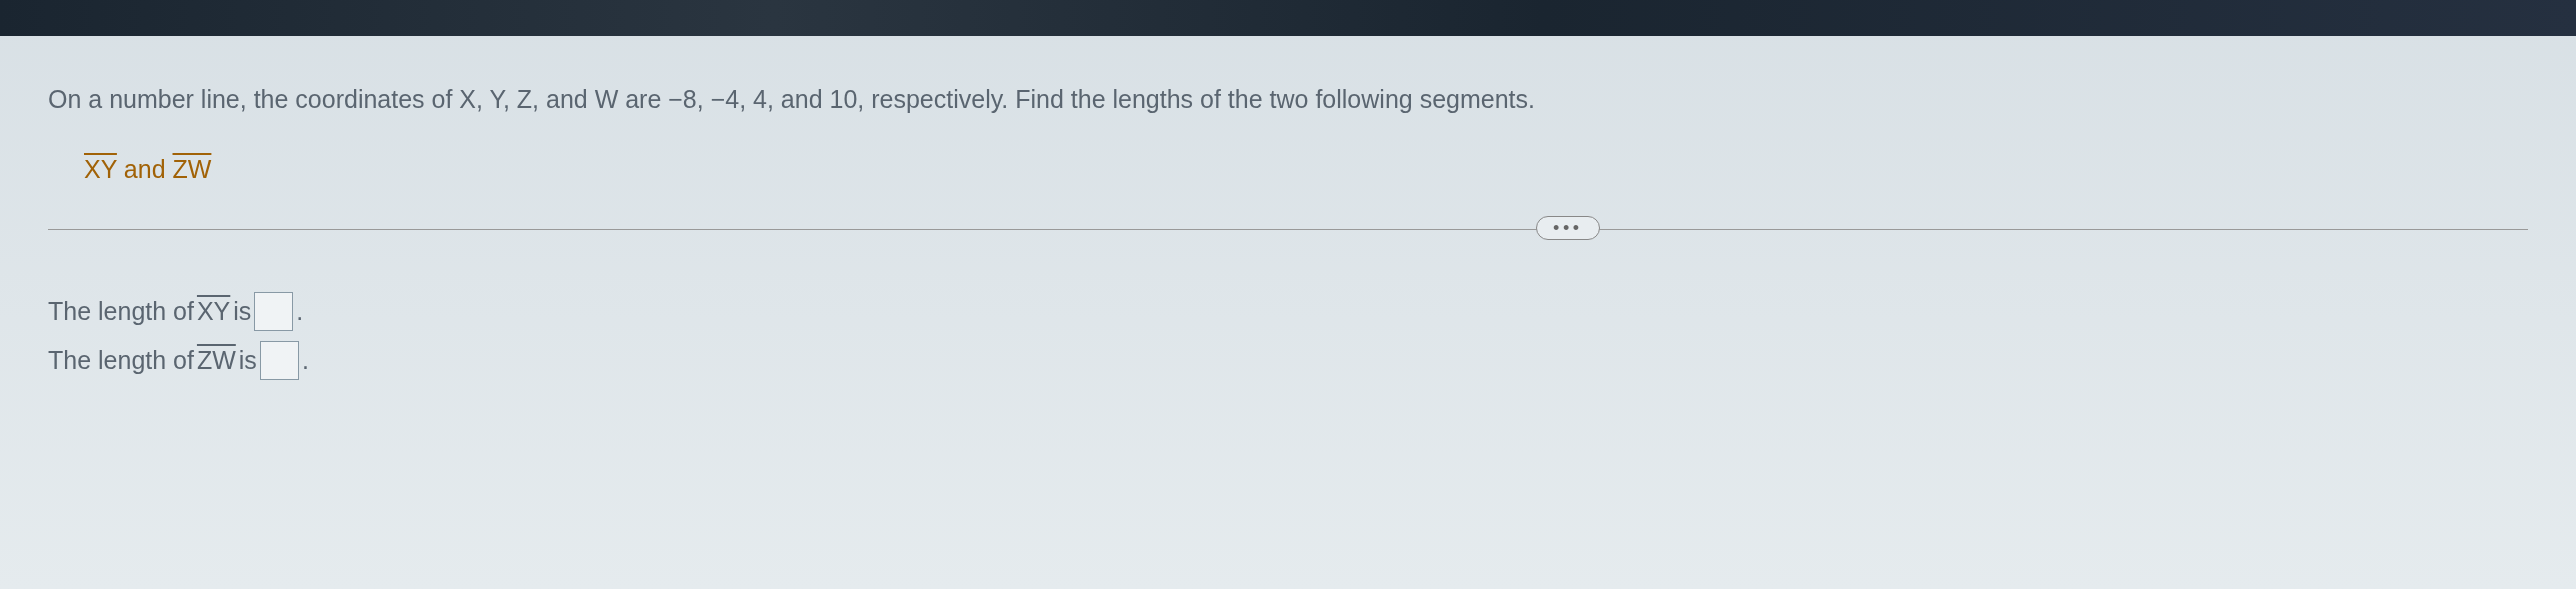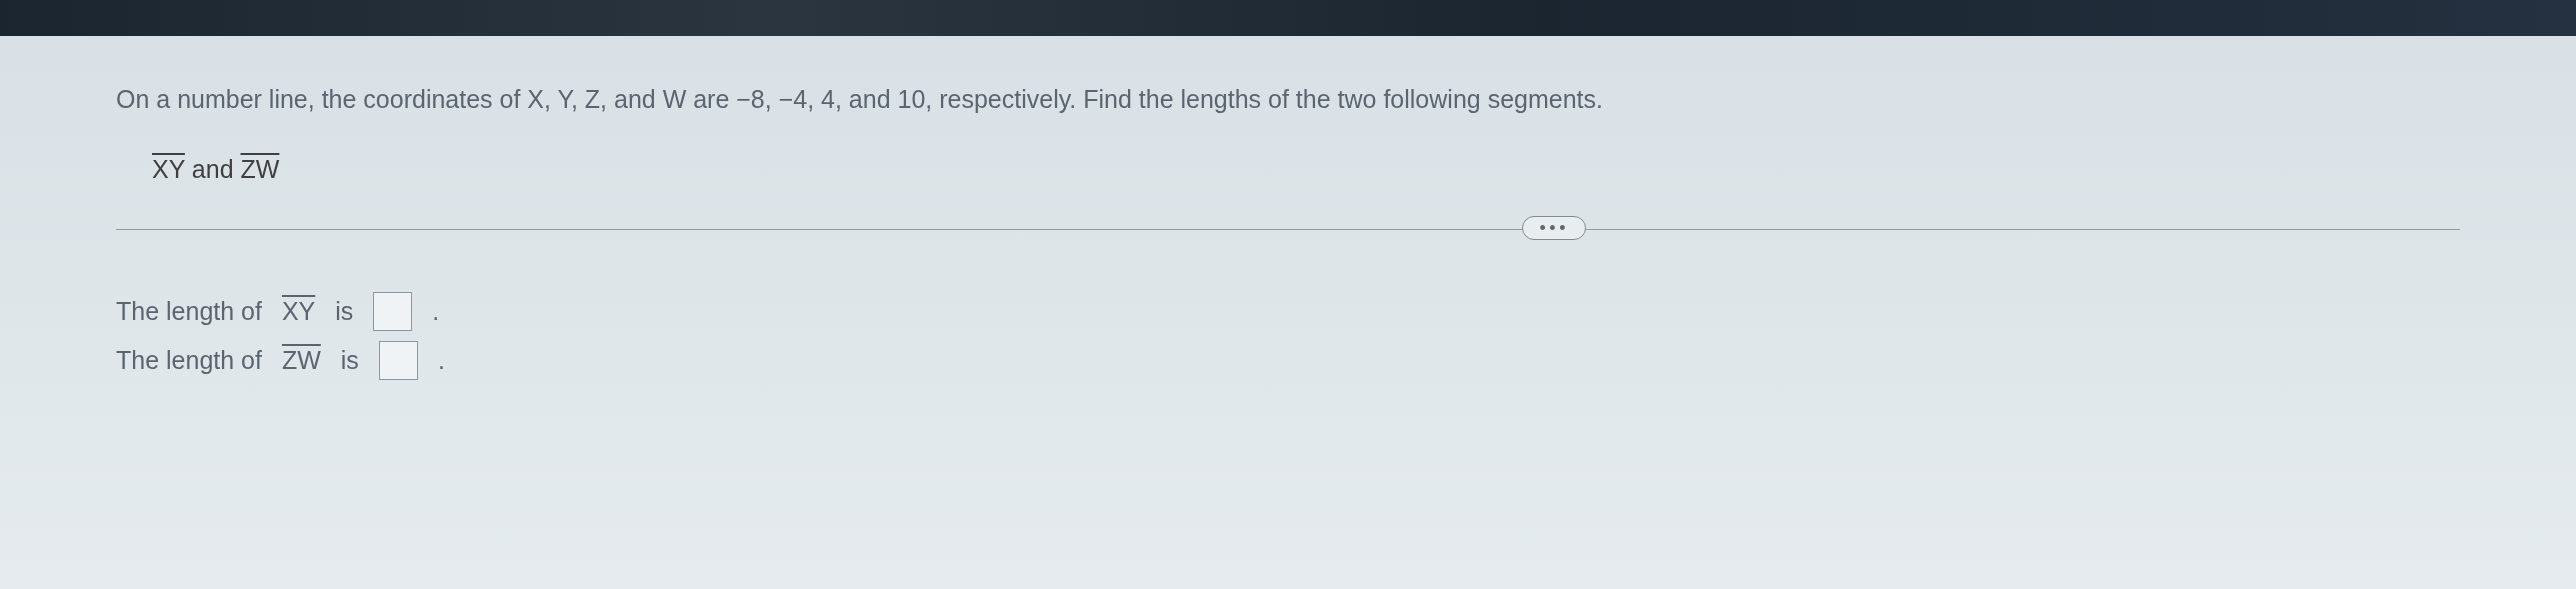--- a/index.html
+++ b/index.html
@@ -16,31 +16,31 @@
       color: #5a6570;
       font-size: 25px;
     }
     .dark-bar {
       width: 100%;
       height: 36px;
       background: linear-gradient(to right, #1a2530 0%, #2a3540 30%, #1a2530 60%, #253040 100%);
       margin-bottom: 45px;
     }
     .content {
-      padding: 0 116px;
+      padding: 0 48px;
     }
     .problem-text {
       margin-bottom: 36px;
       line-height: 1.5;
       color: #5a6570;
     }
     .segments-line {
       margin-left: 36px;
       margin-bottom: 45px;
-      color: #404040;
+      color: #a16207;
     }
     .overline {
       text-decoration: overline;
       text-decoration-thickness: 1.8px;
     }
     .divider-container {
       position: relative;
       margin-bottom: 62px;
     }
     .divider {
@@ -62,21 +62,21 @@
       cursor: pointer;
       line-height: 1;
     }
     .answer-section {
       color: #5a6570;
     }
     .answer-line {
       margin-bottom: 10.7px;
       display: flex;
       align-items: center;
-      gap: 20px;
+      gap: 3px;
     }
     .input-box {
       width: 39px;
       height: 39px;
       border: 1.8px solid #8899a5;
       background: #f0f3f5;
       display: inline-block;
       vertical-align: middle;
       font-size: 23px;
       text-align: center;

